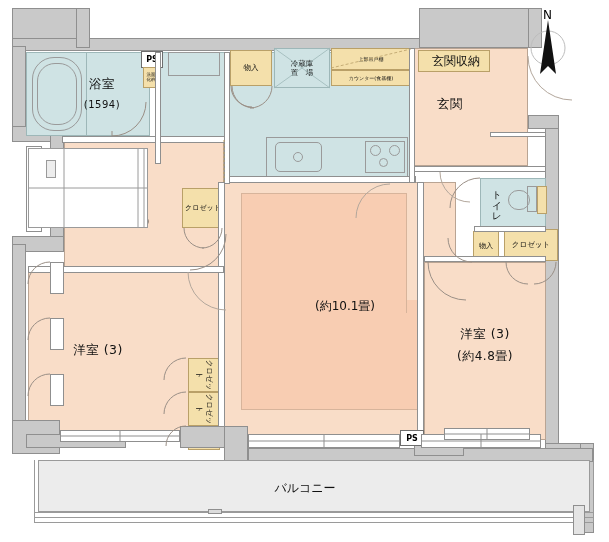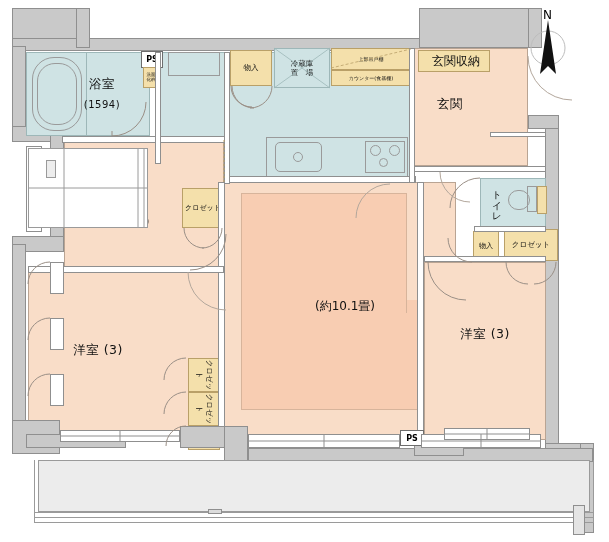--- a/index.html
+++ b/index.html
@@ -190,20 +190,21 @@
   <div class="abs ld-fill" style="left:241px;top:193px;width:166px;height:142px;"></div>
   <div class="abs ld-fill" style="left:241px;top:300px;width:208px;height:110px;border-top:none;"></div>
   <div class="abs ld-fill" style="left:241px;top:193px;width:166px;height:120px;border-bottom:none;"></div>
   <div class="lbl lbl-ld" style="left:255px;top:292px;width:180px;">
     <span class="sub" style="display:block;font-size:12px;margin-top:6px;">(約10.1畳)</span>
   </div>
 
   <div class="abs room-pink" style="left:424px;top:262px;width:122px;height:178px;"></div>
   <div class="lbl lbl-room" style="left:432px;top:310px;width:106px;margin-top:16px;">
     <span>洋室 (3)</span>
+    <span class="sub">(約4.8畳)</span>
   </div>
 
   <div class="abs wall-thin" style="left:417px;top:182px;width:7px;height:262px;"></div>
   <div class="abs wall-thin" style="left:218px;top:182px;width:7px;height:264px;"></div>
   <div class="abs wall-thin" style="left:28px;top:266px;width:196px;height:7px;"></div>
   <div class="abs wall-thin" style="left:224px;top:176px;width:192px;height:7px;"></div>
   <div class="abs wall-thin" style="left:62px;top:136px;width:166px;height:7px;"></div>
   <div class="abs wall-thin" style="left:224px;top:52px;width:6px;height:132px;"></div>
   <div class="abs wall-thin" style="left:409px;top:48px;width:6px;height:135px;"></div>
   <div class="abs wall-thin" style="left:414px;top:166px;width:132px;height:6px;"></div>
@@ -212,20 +213,23 @@
   <div class="abs wall-thin" style="left:155px;top:52px;width:6px;height:112px;"></div>
 
   <div class="abs wall-outer" style="left:12px;top:420px;width:48px;height:34px;"></div>
   <div class="abs wall-outer" style="left:26px;top:434px;width:100px;height:14px;"></div>
   <div class="abs wall-outer" style="left:180px;top:426px;width:68px;height:22px;"></div>
   <div class="abs wall-outer" style="left:224px;top:426px;width:24px;height:36px;"></div>
   <div class="abs wall-outer" style="left:248px;top:448px;width:345px;height:14px;"></div>
   <div class="abs wall-outer" style="left:414px;top:440px;width:50px;height:16px;"></div>
 
   <div class="abs balcony" style="left:38px;top:460px;width:552px;height:52px;"></div>
+  <div class="lbl" style="left:240px;top:480px;width:130px;font-size:12px;">
+    <span>バルコニー</span>
+  </div>
   <div class="abs" style="left:34px;top:512px;width:560px;height:1px;background:#9a9a9a;"></div>
   <div class="abs" style="left:34px;top:517px;width:560px;height:1px;background:#9a9a9a;"></div>
   <div class="abs" style="left:34px;top:522px;width:560px;height:1px;background:#9a9a9a;"></div>
   <div class="abs" style="left:34px;top:460px;width:1px;height:62px;background:#9a9a9a;"></div>
   <div class="abs" style="left:593px;top:460px;width:1px;height:62px;background:#9a9a9a;"></div>
   <div class="abs" style="left:208px;top:509px;width:14px;height:5px;border:1px solid #8f8f8f;background:#dcdcdc;"></div>
   <div class="abs" style="left:573px;top:505px;width:12px;height:30px;border:1px solid #8f8f8f;background:#e4e4e4;"></div>
 
   <div class="ps" style="left:400px;top:430px;width:22px;height:14px;">
     <span>PS</span>

